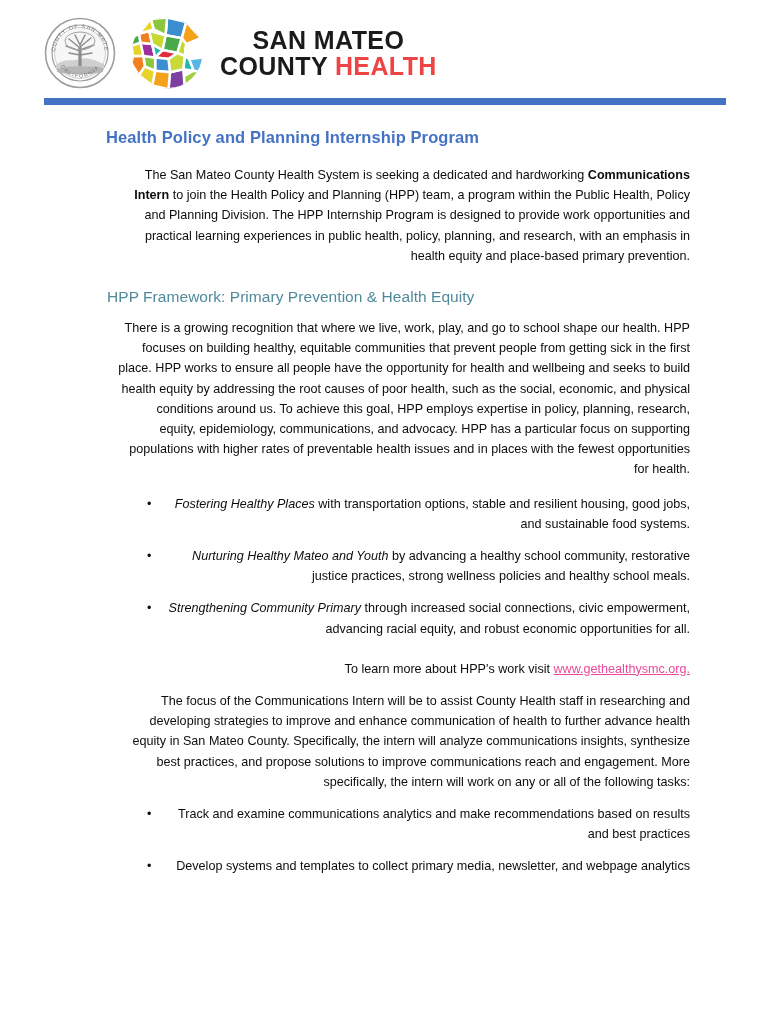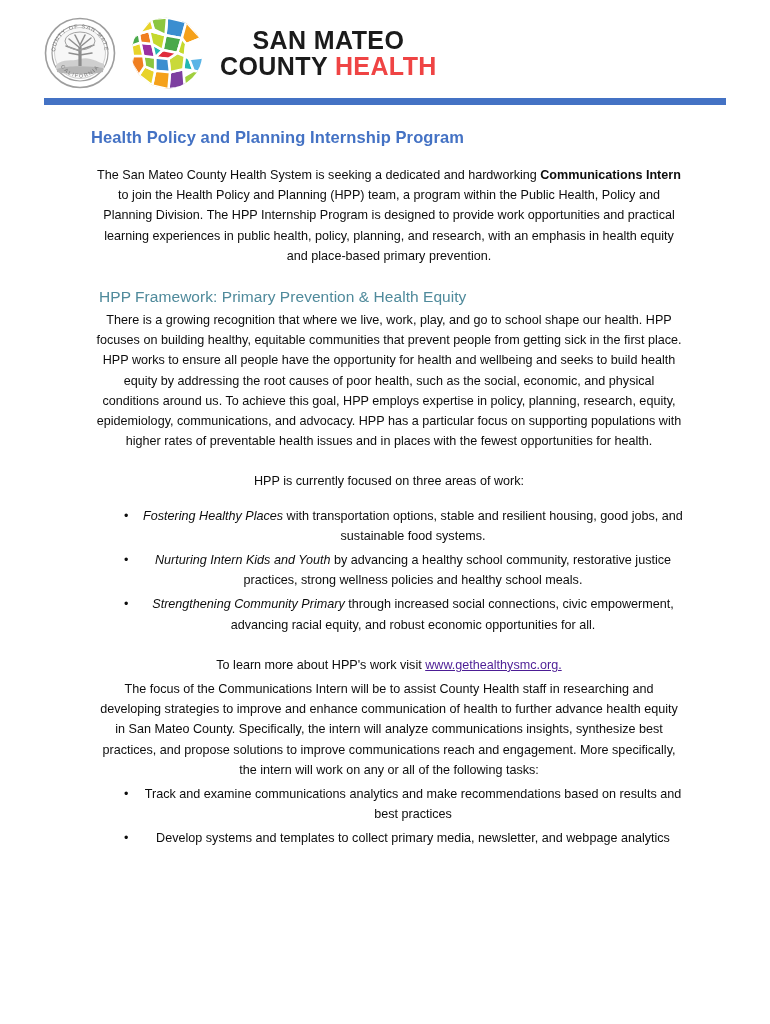--- a/index.html
+++ b/index.html
@@ -42,59 +42,59 @@
     left: 44px;
     top: 98px;
     width: 682px;
     height: 7px;
     background: #4472c4;
   }
 
   
   .content {
     position: absolute;
-    left: 91px;
+    left: 106px;
     top: 128px;
     width: 596px;
   }
 
   h1.doc-title {
     color: #4472c4;
     font-size: 16.5px;
     font-weight: bold;
     margin: 0 0 18px 0;
     letter-spacing: 0.1px;
   }
 
   h2.section {
     color: #4f8a9b;
     font-weight: normal;
     font-size: 15.5px;
-    margin: 22px 0 2px 8px;
+    margin: 22px 0 2px 1px;
     letter-spacing: 0.05px;
   }
   h2.section .sub {
     font-size: 12.6px;
   }
 
   p.body, .li-text {
     font-size: 12.6px;
     line-height: 20.2px;
-    margin: 4px;
+    margin: 12px;
     color: #0d0d0d;
-    text-align: center;
+    text-align: right;
   }
   p.body { margin-bottom: 0; }
   p.spaced { margin-top: 20px; }
 
   .bold { font-weight: bold; }
   .bolditalic { font-weight: normal; font-style: italic; }
 
   a.link {
-    color: #4c1d95;
+    color: #ec4899;
     text-decoration: underline;
   }
 
   ul.bullets {
     list-style: none;
     margin: 14px 0 0 0;
     padding: 0;
   }
   ul.bullets.tight { margin-top: 2px; }
 
@@ -204,30 +204,29 @@
   <div class="content">
 
     <h1 class="doc-title">Health Policy and Planning Internship Program</h1>
 
     <p class="body"><span>The San Mateo County Health System is seeking a dedicated and hardworking </span><span class="bold">Communications Intern</span><span> to join the Health Policy and Planning (HPP) team, a program within the Public Health, Policy and Planning Division. The HPP Internship Program is designed to provide work opportunities and practical learning experiences in public health, policy, planning, and research, with an emphasis in health equity and place-based primary prevention.</span></p>
 
     <h2 class="section">HPP Framework: Primary Prevention &amp; Health Equity</h2>
 
     <p class="body">There is a growing recognition that where we live, work, play, and go to school shape our health. HPP focuses on building healthy, equitable communities that prevent people from getting sick in the first place. HPP works to ensure all people have the opportunity for health and wellbeing and seeks to build health equity by addressing the root causes of poor health, such as the social, economic, and physical conditions around us. To achieve this goal, HPP employs expertise in policy, planning, research, equity, epidemiology, communications, and advocacy. HPP has a particular focus on supporting populations with higher rates of preventable health issues and in places with the fewest opportunities for health.</p>
 
-    <p class="body spaced">HPP is currently focused on three areas of work:</p>
 
     <ul class="bullets">
       <li class="li-text">
         <span class="dot">•</span>
         <span class="bolditalic">Fostering Healthy Places</span><span> with transportation options, stable and resilient housing, good jobs, and sustainable food systems.</span>
       </li>
       <li class="li-text">
         <span class="dot">•</span>
-        <span class="bolditalic">Nurturing Intern Kids and Youth</span><span> by advancing a healthy school community, restorative justice practices, strong wellness policies and healthy school meals.</span>
+        <span class="bolditalic">Nurturing Healthy Mateo and Youth</span><span> by advancing a healthy school community, restorative justice practices, strong wellness policies and healthy school meals.</span>
       </li>
       <li class="li-text">
         <span class="dot">•</span>
         <span class="bolditalic">Strengthening Community Primary</span><span> through increased social connections, civic empowerment, advancing racial equity, and robust economic opportunities for all.</span>
       </li>
     </ul>
 
     <p class="body spaced"><span>To learn more about HPP's work visit </span><a class="link" href="#">www.gethealthysmc.org.</a></p>
 
 

